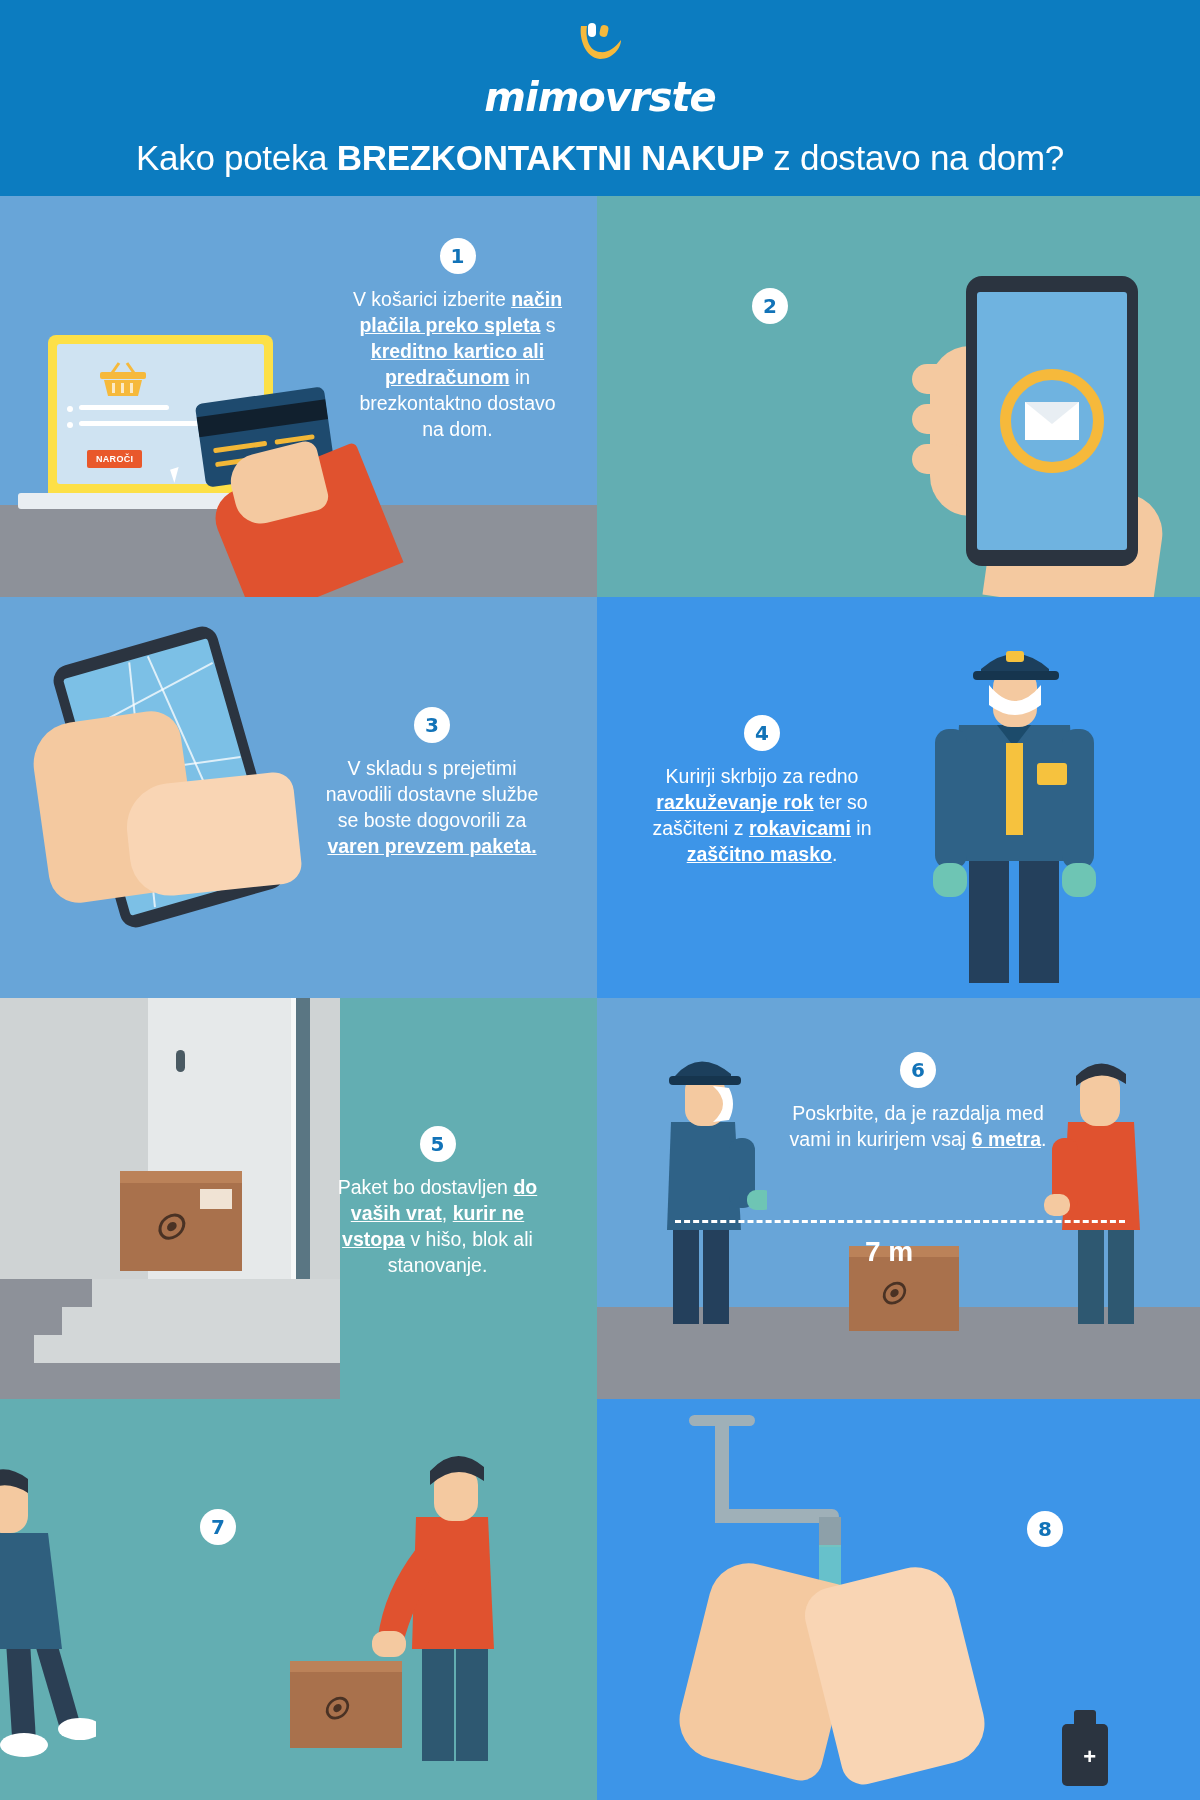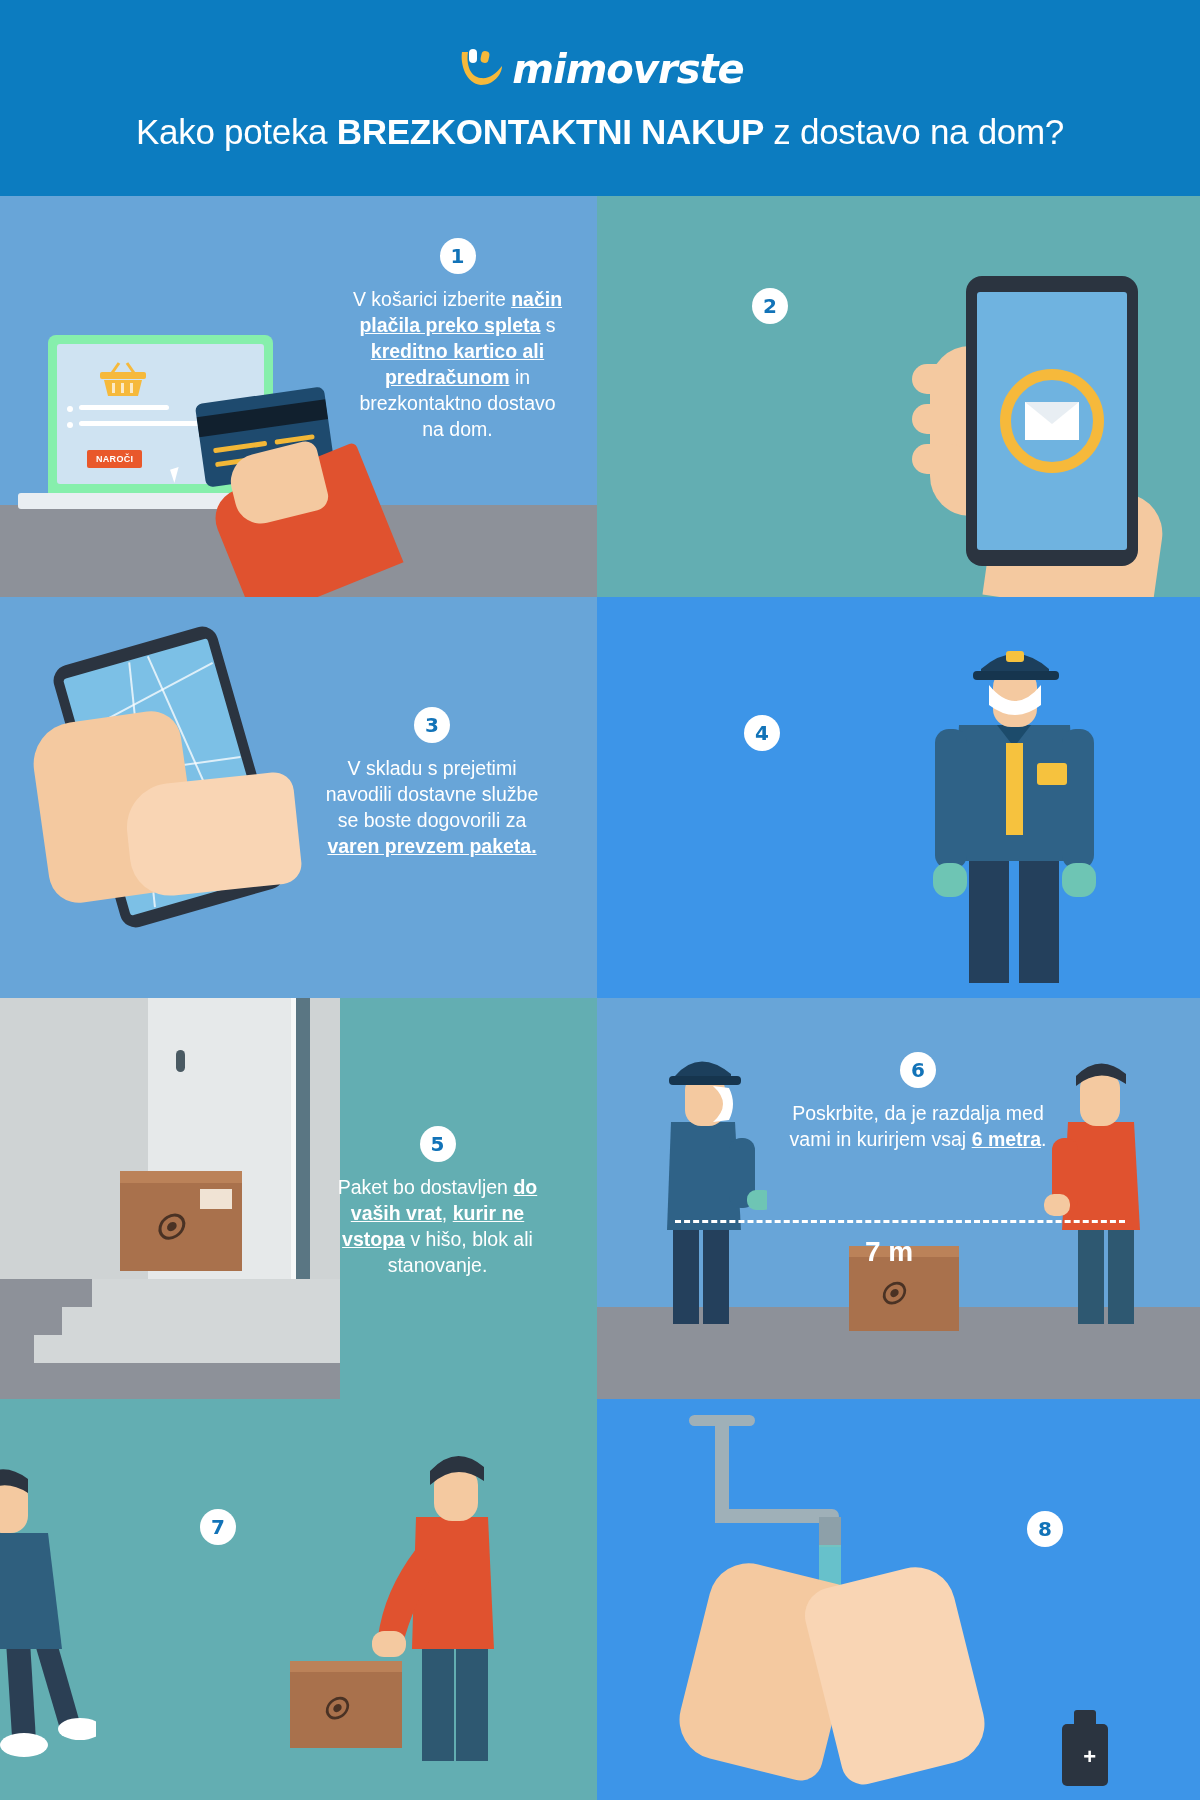--- a/index.html
+++ b/index.html
@@ -18,21 +18,21 @@
   
   .header {
     position: absolute; left: 0; top: 0;
     width: 1200px; height: 196px;
     background: #0c7cc0;
     display: flex; flex-direction: column;
     align-items: center; justify-content: center;
   }
   .logo-row {
     display: flex; align-items: center; 
-    gap: 6px; margin-bottom: 18px;
+    gap: 6px; margin-bottom: 18px; flex-direction: column;
   }
   .logo-mark { width: 50px; height: 50px; display: block; }
   .logo-word {
     color: #ffffff; font-size: 40px; font-weight: bold;
     font-style: italic; letter-spacing: -1px;
     font-family: "DejaVu Sans", sans-serif;
   }
   .header-title {
     color: #ffffff; font-size: 35px; font-weight: 300;
     white-space: nowrap; letter-spacing: -0.3px;
@@ -63,21 +63,21 @@
     display: flex; align-items: center; justify-content: center;
     margin: 0 auto 12px auto;
     font-family: "DejaVu Sans", sans-serif;
   }
 
   
   .p1 { background: #68a5d8; }
   .p1 .ground { position: absolute; left: 0; bottom: 0; width: 100%; height: 92px; background: #8d9199; }
   .p1-text { left: 350px; top: 42px; width: 215px; }
   .laptop-base { position: absolute; left: 18px; bottom: 88px; width: 280px; height: 16px; background: #e9eef2; border-radius: 3px; }
-  .laptop-screen { position: absolute; left: 48px; bottom: 104px; width: 225px; height: 158px; background: #86efac; border-radius: 8px 8px 0 0; padding: 9px; }
+  .laptop-screen { position: absolute; left: 48px; bottom: 104px; width: 225px; height: 158px; background: #fde047; border-radius: 8px 8px 0 0; padding: 9px; }
   .laptop-inner { width: 100%; height: 100%; background: #cfe3f2; border-radius: 3px; position: relative; overflow: hidden; }
   .basket { position: absolute; left: 38px; top: 16px; width: 56px; height: 40px; }
   .line { position: absolute; background: #ffffff; height: 5px; border-radius: 3px; }
   .dot { position: absolute; width: 6px; height: 6px; border-radius: 50%; background: #ffffff; }
   .order-btn { position: absolute; left: 30px; bottom: 16px; background: #e9582b; color: #fff; font-size: 9px; font-weight: bold; padding: 4px 9px; border-radius: 2px; letter-spacing: 0.3px; }
   .card { position: absolute; left: 200px; bottom: 118px; width: 130px; height: 84px; background: #1e4a6e; border-radius: 7px; transform: rotate(-8deg); overflow: hidden; }
   .card .stripe { position: absolute; left: 0; top: 13px; width: 100%; height: 20px; background: #11202e; }
   .card .ln { position: absolute; height: 5px; background: #f2b737; border-radius: 2px; }
   .arm1 { position: absolute; left: 225px; bottom: 0; width: 160px; height: 130px; background: #e0522f; transform: rotate(-22deg); border-radius: 30px 6px 0 0; }
   .hand1 { position: absolute; left: 232px; bottom: 78px; width: 92px; height: 70px; background: #f4c9a0; border-radius: 28px 12px 14px 26px; transform: rotate(-14deg); }
@@ -281,20 +281,21 @@
           <rect x="86" y="56" width="44" height="58" rx="18" fill="#f4c9a0"></rect>
           <path d="M82 72 Q108 104 134 72 L134 92 Q108 112 82 92 Z" fill="#ffffff"></path>
 
           <path d="M74 56 Q108 26 142 56 L142 62 L74 62 Z" fill="#1c3f5c"></path>
           <rect x="66" y="58" width="86" height="9" rx="4" fill="#16354e"></rect>
           <rect x="99" y="38" width="18" height="11" rx="3" fill="#f6c23e"></rect>
         </svg>
       </span>
       <div class="text-block p4-text">
         <div class="badge">4</div>
+        <div>Kurirji skrbijo za redno <b>razkuževanje rok</b> ter so zaščiteni z <b>rokavicami</b> in <b>zaščitno masko</b>.</div>
       </div>
     </div>
 
     <div class="panel p5">
       <div class="wall5"></div>
       <div class="door5">
         <span class="knob5"></span>
       </div>
       <div class="frame5"></div>
       <div class="floor5"></div>

